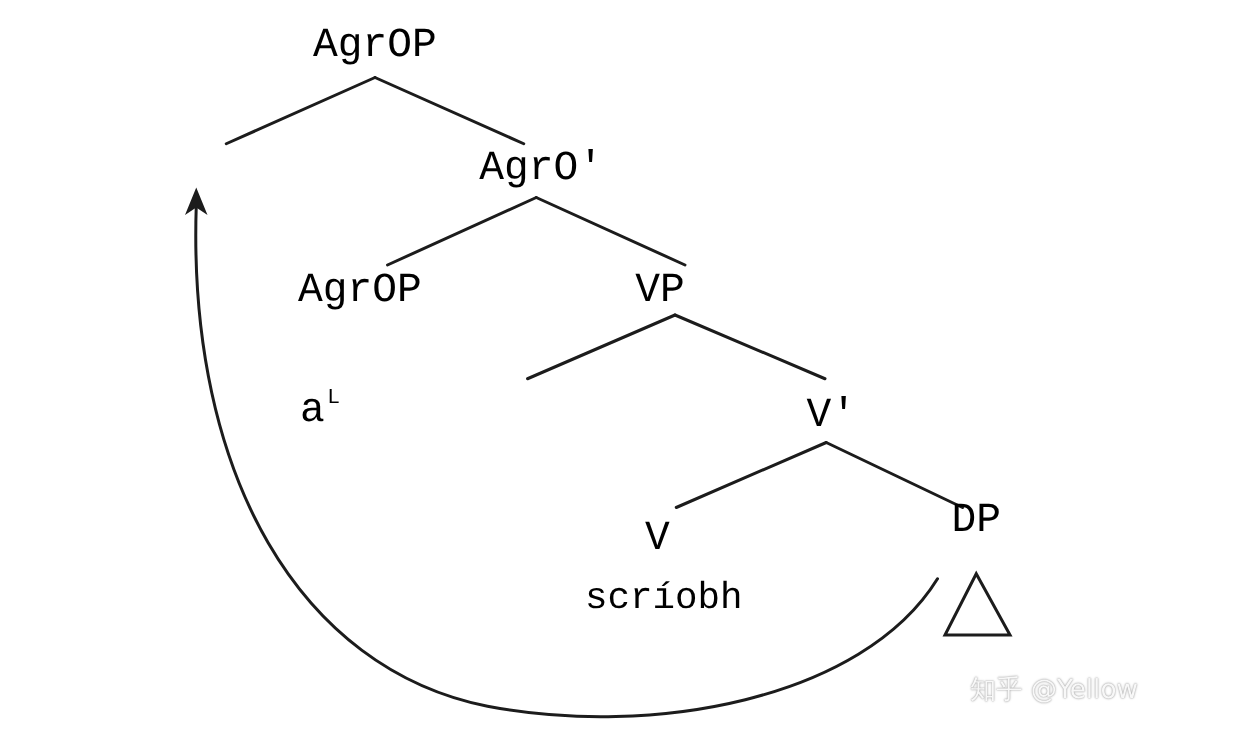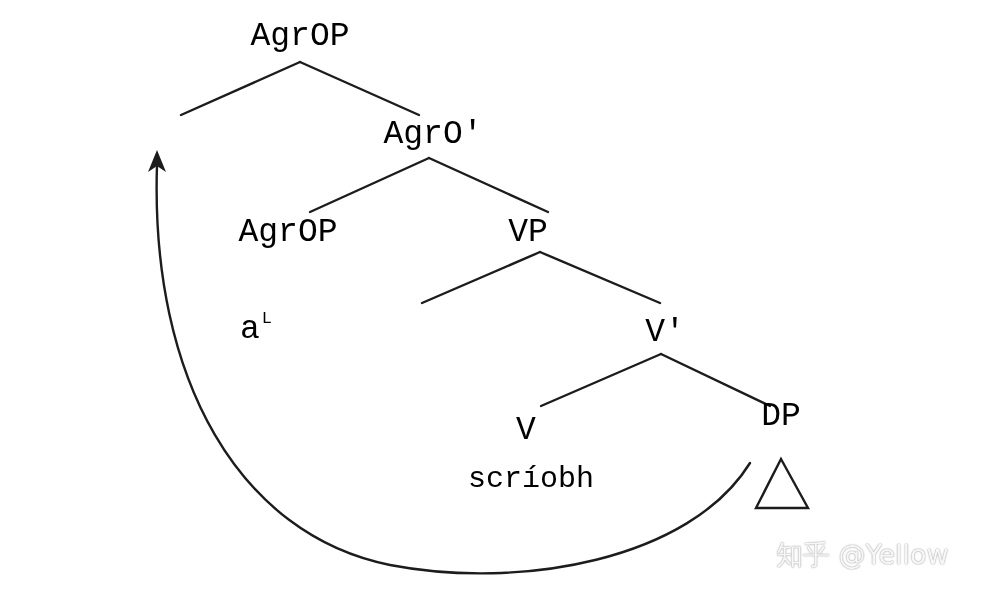--- a/index.html
+++ b/index.html
@@ -1,21 +1,21 @@
 <!DOCTYPE html>
 <html><head>
   <meta charset="utf-8">
   <style>
     html, body { margin: 0; padding: 0; background: #ffffff; }
     #canvas { position: relative; width: 988px; height: 592px; overflow: hidden; background: #ffffff; }
     svg { position: absolute; left: 0; top: 0; }
     .node { position: absolute; font-family: Liberation Mono, monospace; color: #000000; font-size: 33px; line-height: 1; white-space: nowrap; transform: translateX(-50%); }
     .leaf { font-size: 30px; }
     .sup { font-size: 17px; vertical-align: 15px; margin-left: 2px; }
-    .watermark { position: absolute; left: 776px; top: 537px; font-family: "DejaVu Sans", "Liberation Sans", sans-serif; font-size: 27px; color: rgba(255,255,255,0.92); text-shadow: 0 0 1px #9a9a9a, 0 0 2px #b0b0b0; white-space: nowrap; }
+    .watermark { position: absolute; left: 776px; top: 537px; font-family: "DejaVu Sans", "Liberation Sans", sans-serif; font-size: 21px; color: rgba(255,255,255,0.92); text-shadow: 0 0 1px #9a9a9a, 0 0 2px #b0b0b0; white-space: nowrap; }
   </style>
 </head>
 <body>
 
 <div id="canvas">
   <svg width="988" height="592" viewBox="0 0 988 592">
     <defs>
       <marker id="arrowhead" markerWidth="10" markerHeight="12" refX="5" refY="2" orient="auto" markerUnits="userSpaceOnUse">
       </marker>
     </defs>

